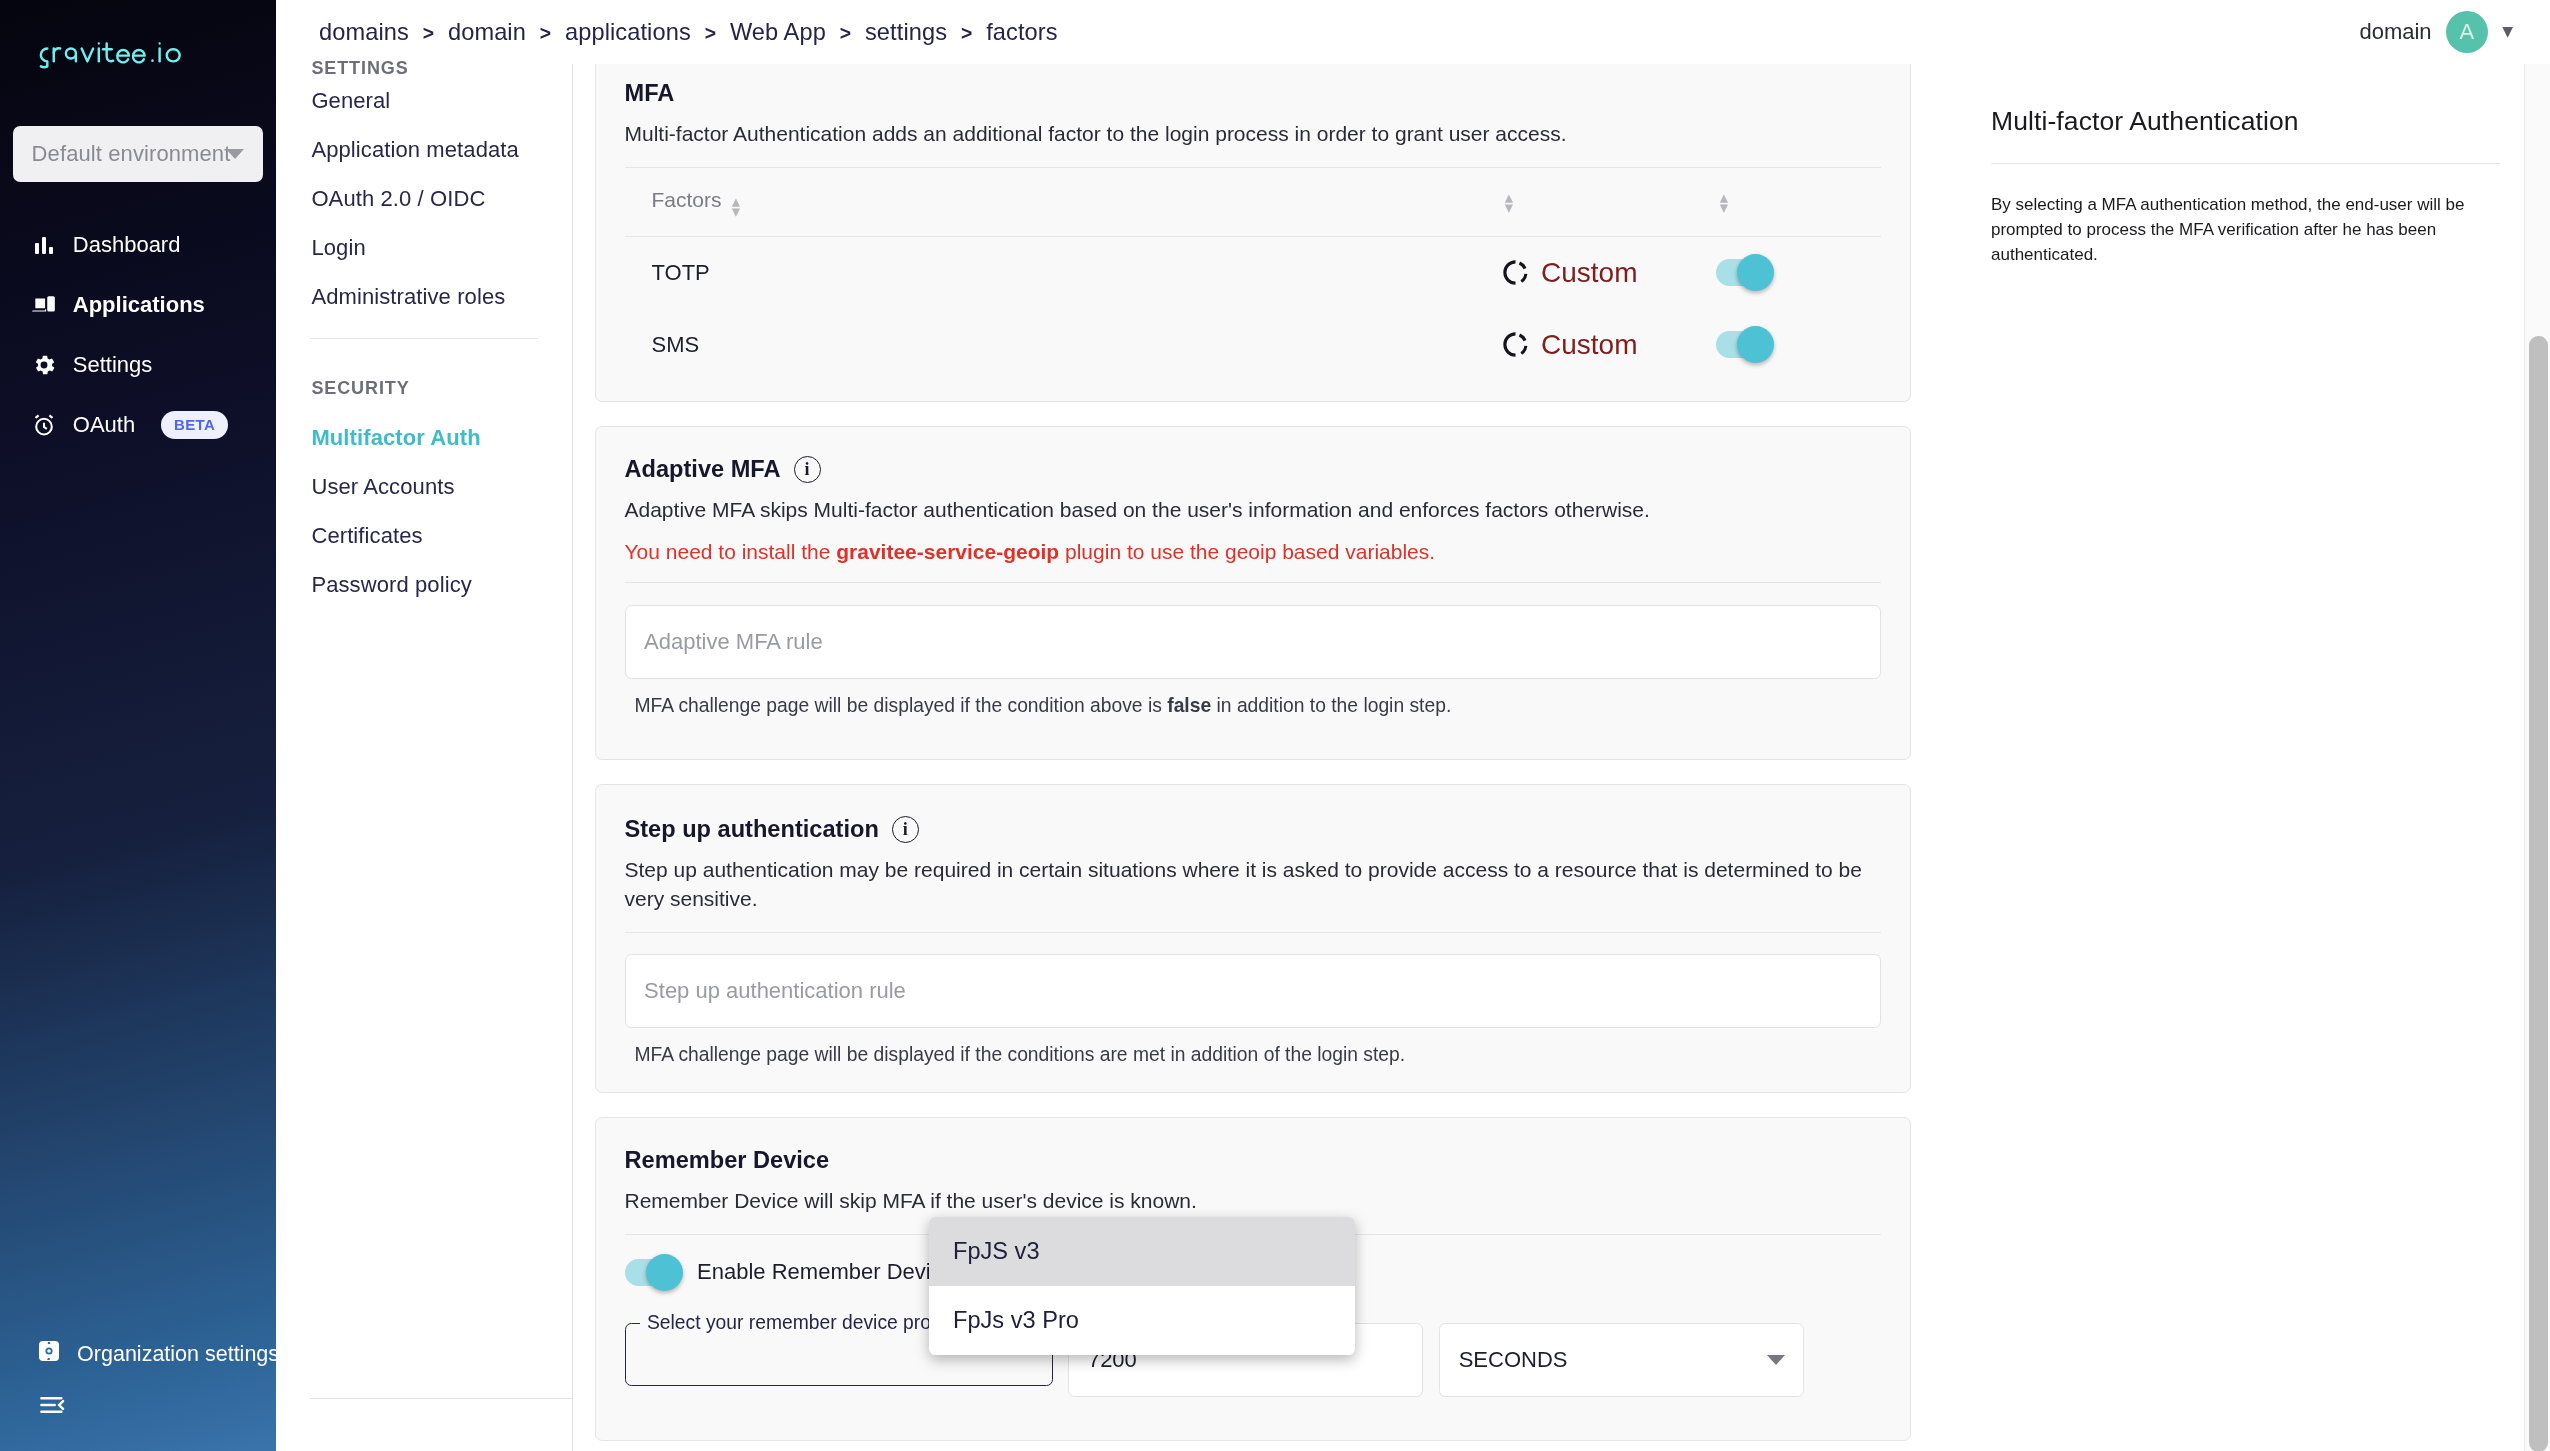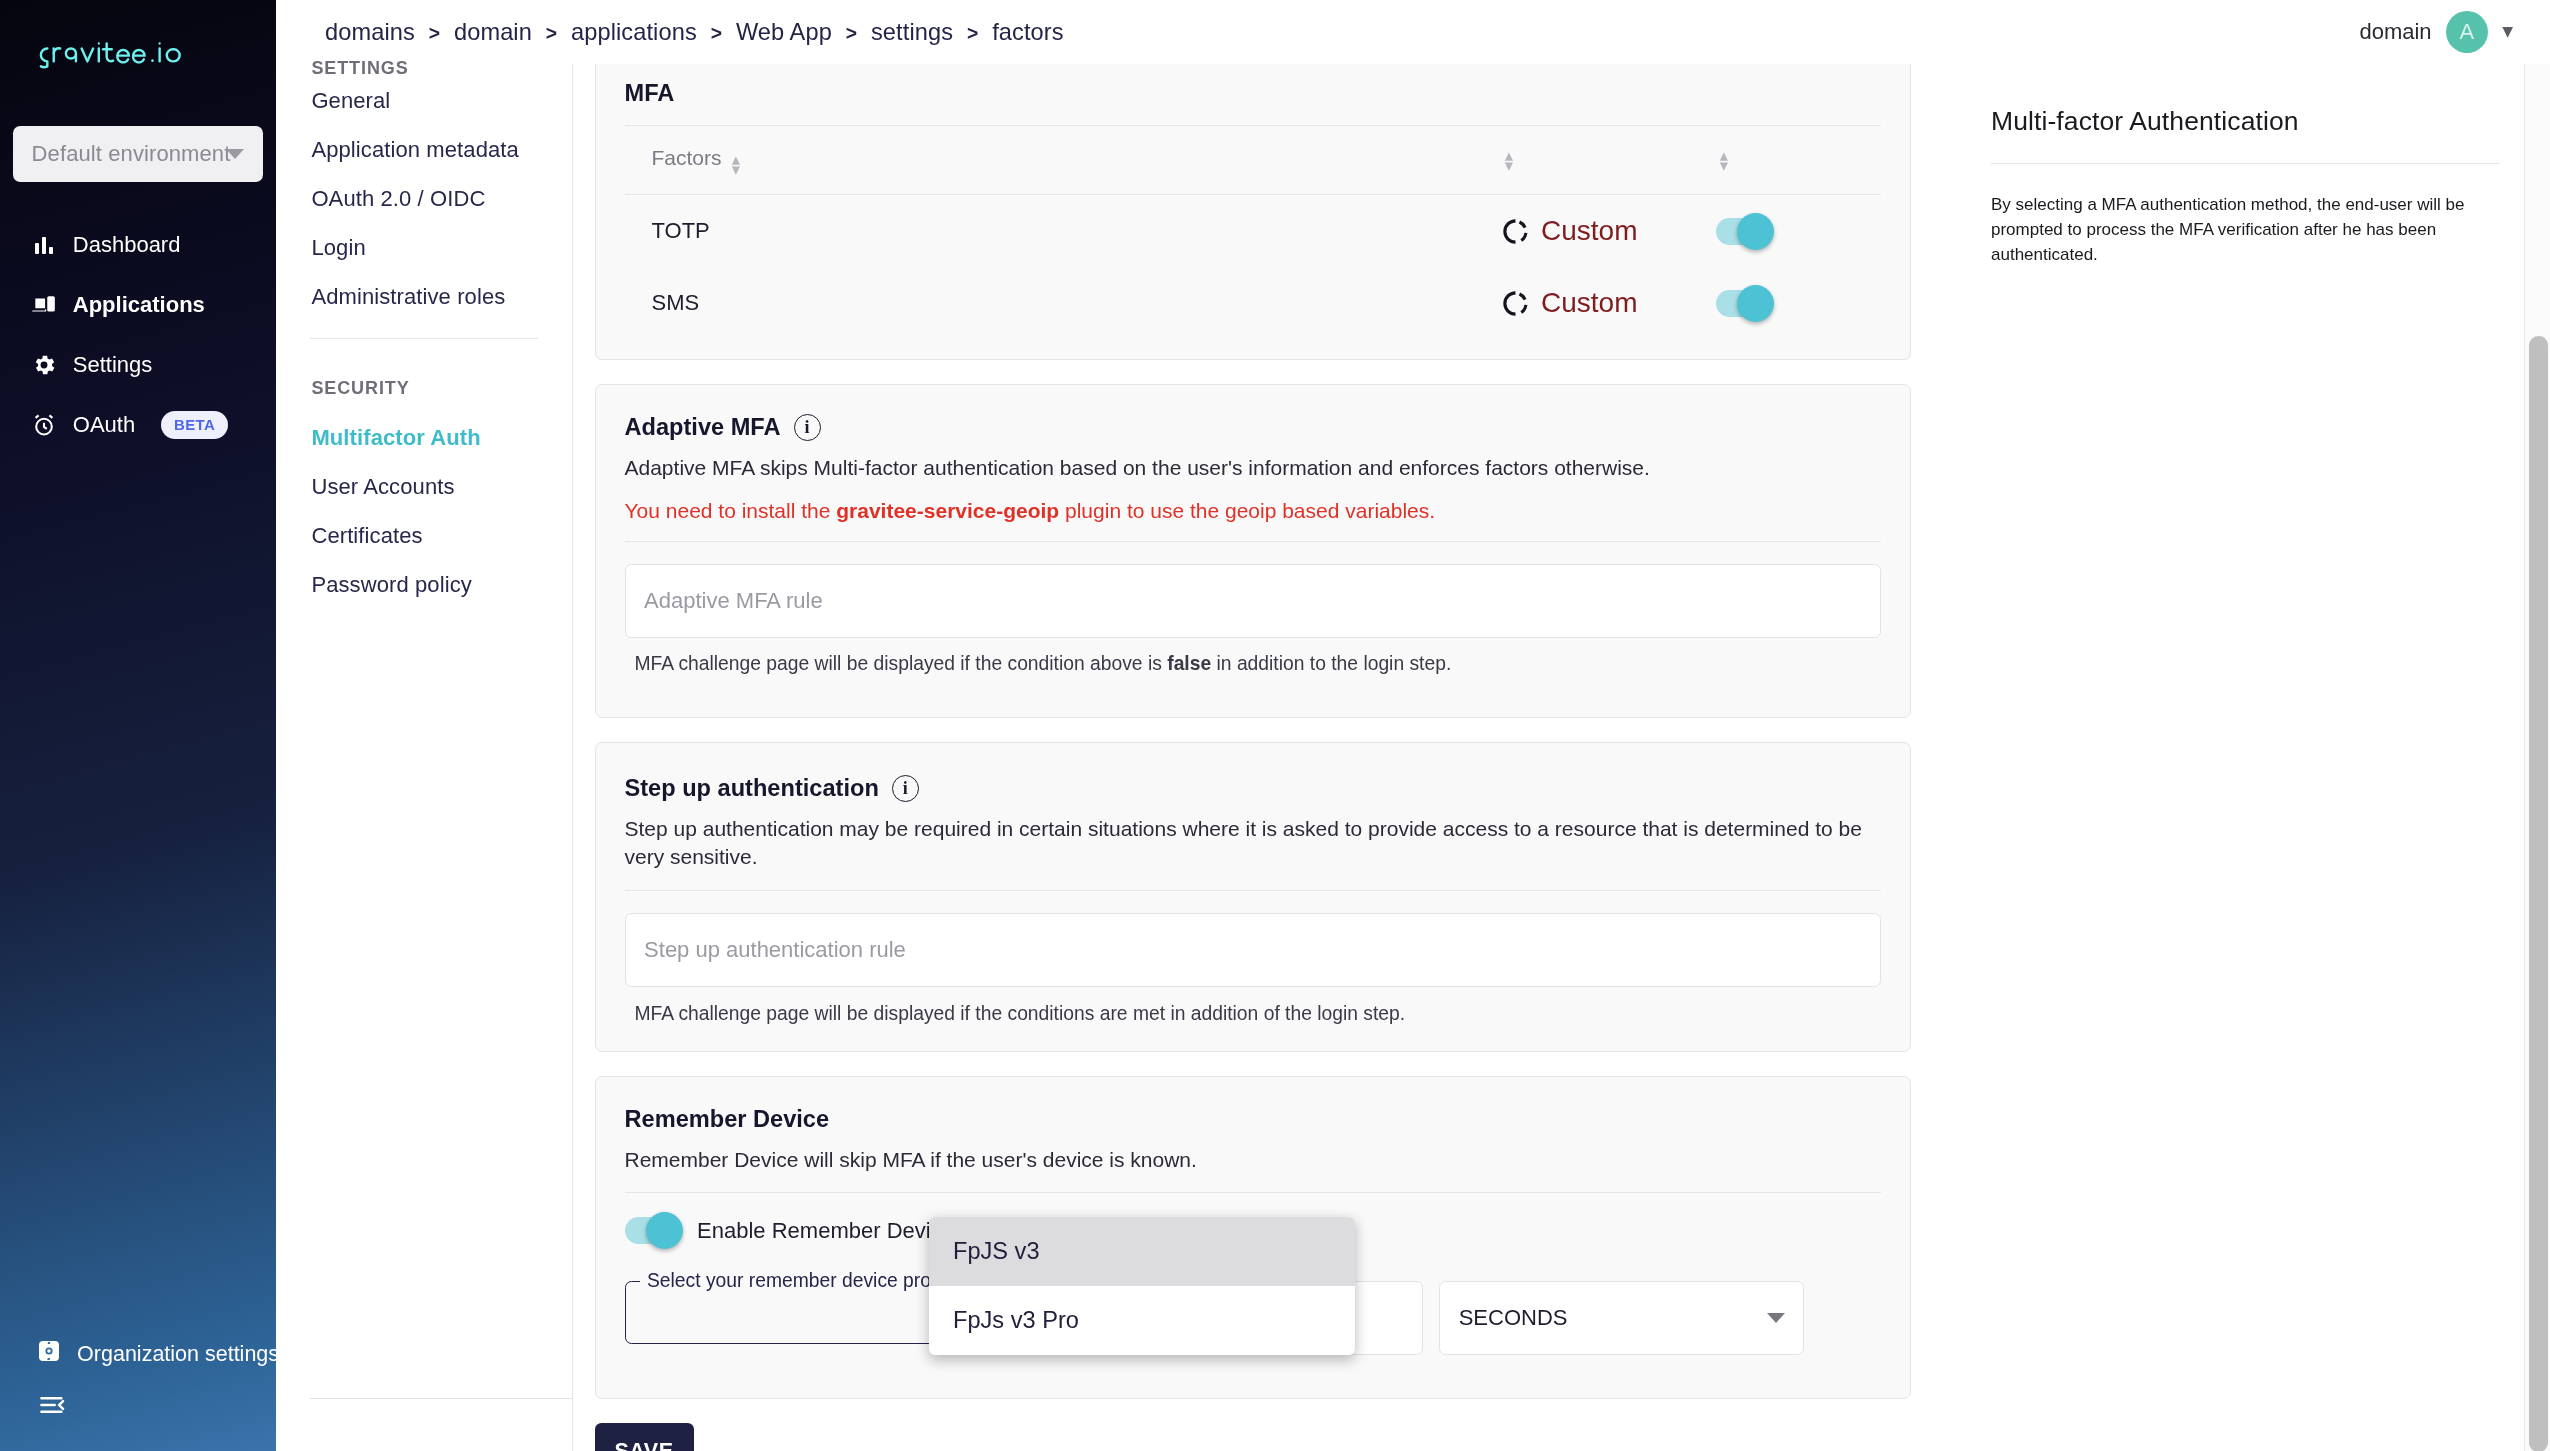--- a/index.html
+++ b/index.html
@@ -54,21 +54,21 @@
   .org-item { display: flex; align-items: center; gap: 15.8px; padding-left: 14.3px; height: 52px; font-size: 21.5px; cursor: pointer;}
   .collapse-item { padding-left: 15.8px; height: 52px; display: flex; align-items: center; cursor: pointer;}
 
   
   .stage { flex: 1 1 auto; position: relative; height: 1452px; background: #ffffff; overflow: hidden; }
 
   .topbar {
     height: 64px; display: flex; align-items: center; justify-content: space-between;
     padding: 0 37px 0 43px; background: #fff;
   }
-  .breadcrumb { font-size: 23.6px; color: #242449; letter-spacing: 0.1px; margin-left: 6px; }
+  .breadcrumb { font-size: 23.6px; color: #242449; letter-spacing: 0.1px; }
   .breadcrumb .sep { margin: 0 7.2px; font-weight: 700; font-size: 19.3px; color: #242449;}
   .breadcrumb .crumb { cursor: pointer; }
   .userbox { display: flex; align-items: center; gap: 14.3px; }
   .userbox .uname { font-size: 22px; color: #2b2b34; }
   .avatar {
     width: 42px; height: 42px; border-radius: 50%; background: #56c2ab;
     color: #d9f2ec; font-size: 22px; display: flex; align-items: center; justify-content: center;
   }
   .chev { color: #5c5c67; font-size: 21.5px; line-height: 1; }
 
@@ -365,20 +365,21 @@
         </div>
         <div class="subnav-bottom-line"></div>
       </aside>
 
       <main class="main">
         <div class="main-col">
 
           <section class="card mfa-card">
             <div style="padding-top:15.8px">
               <div class="card-title">MFA</div>
+              <div class="card-sub">Multi-factor Authentication adds an additional factor to the login process in order to grant user access.</div>
             </div>
             <div class="hr"></div>
 
             <div class="tbl-head">
               <div class="col-name">
                 <span>Factors</span>
                 <span class="sortico">
                     <span>▴</span>
                     <span>▾</span>
                   </span>

